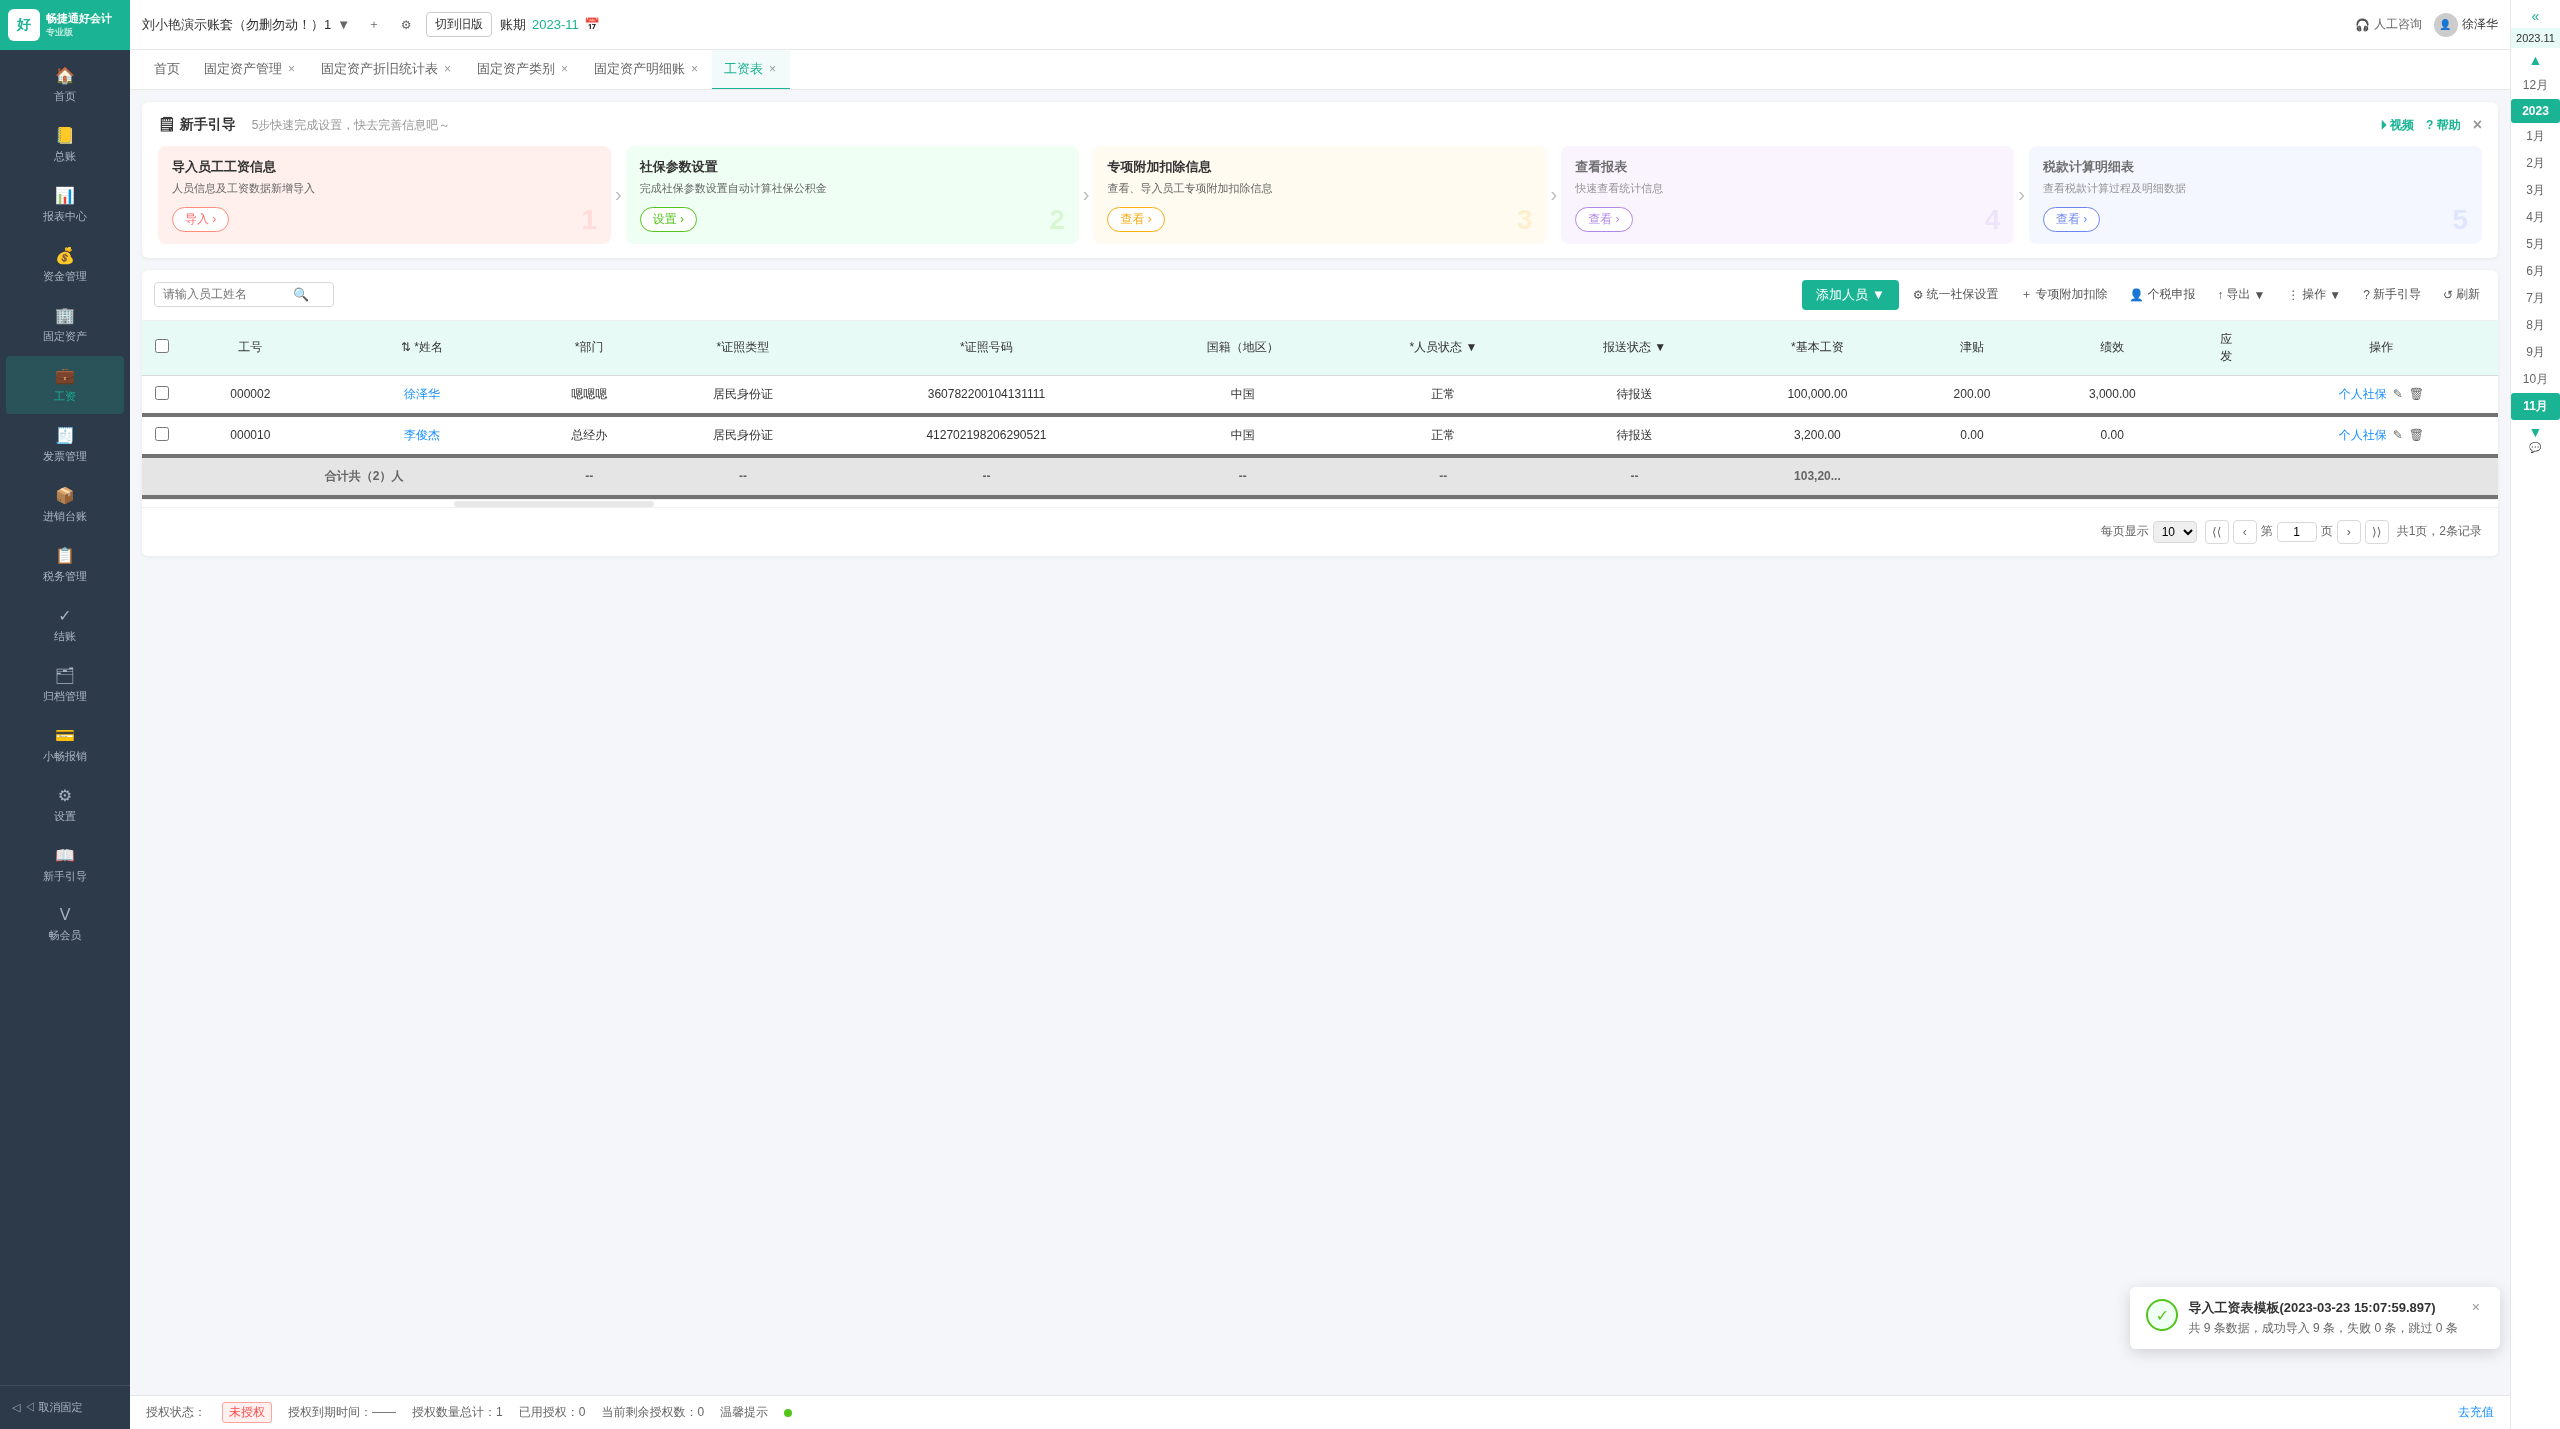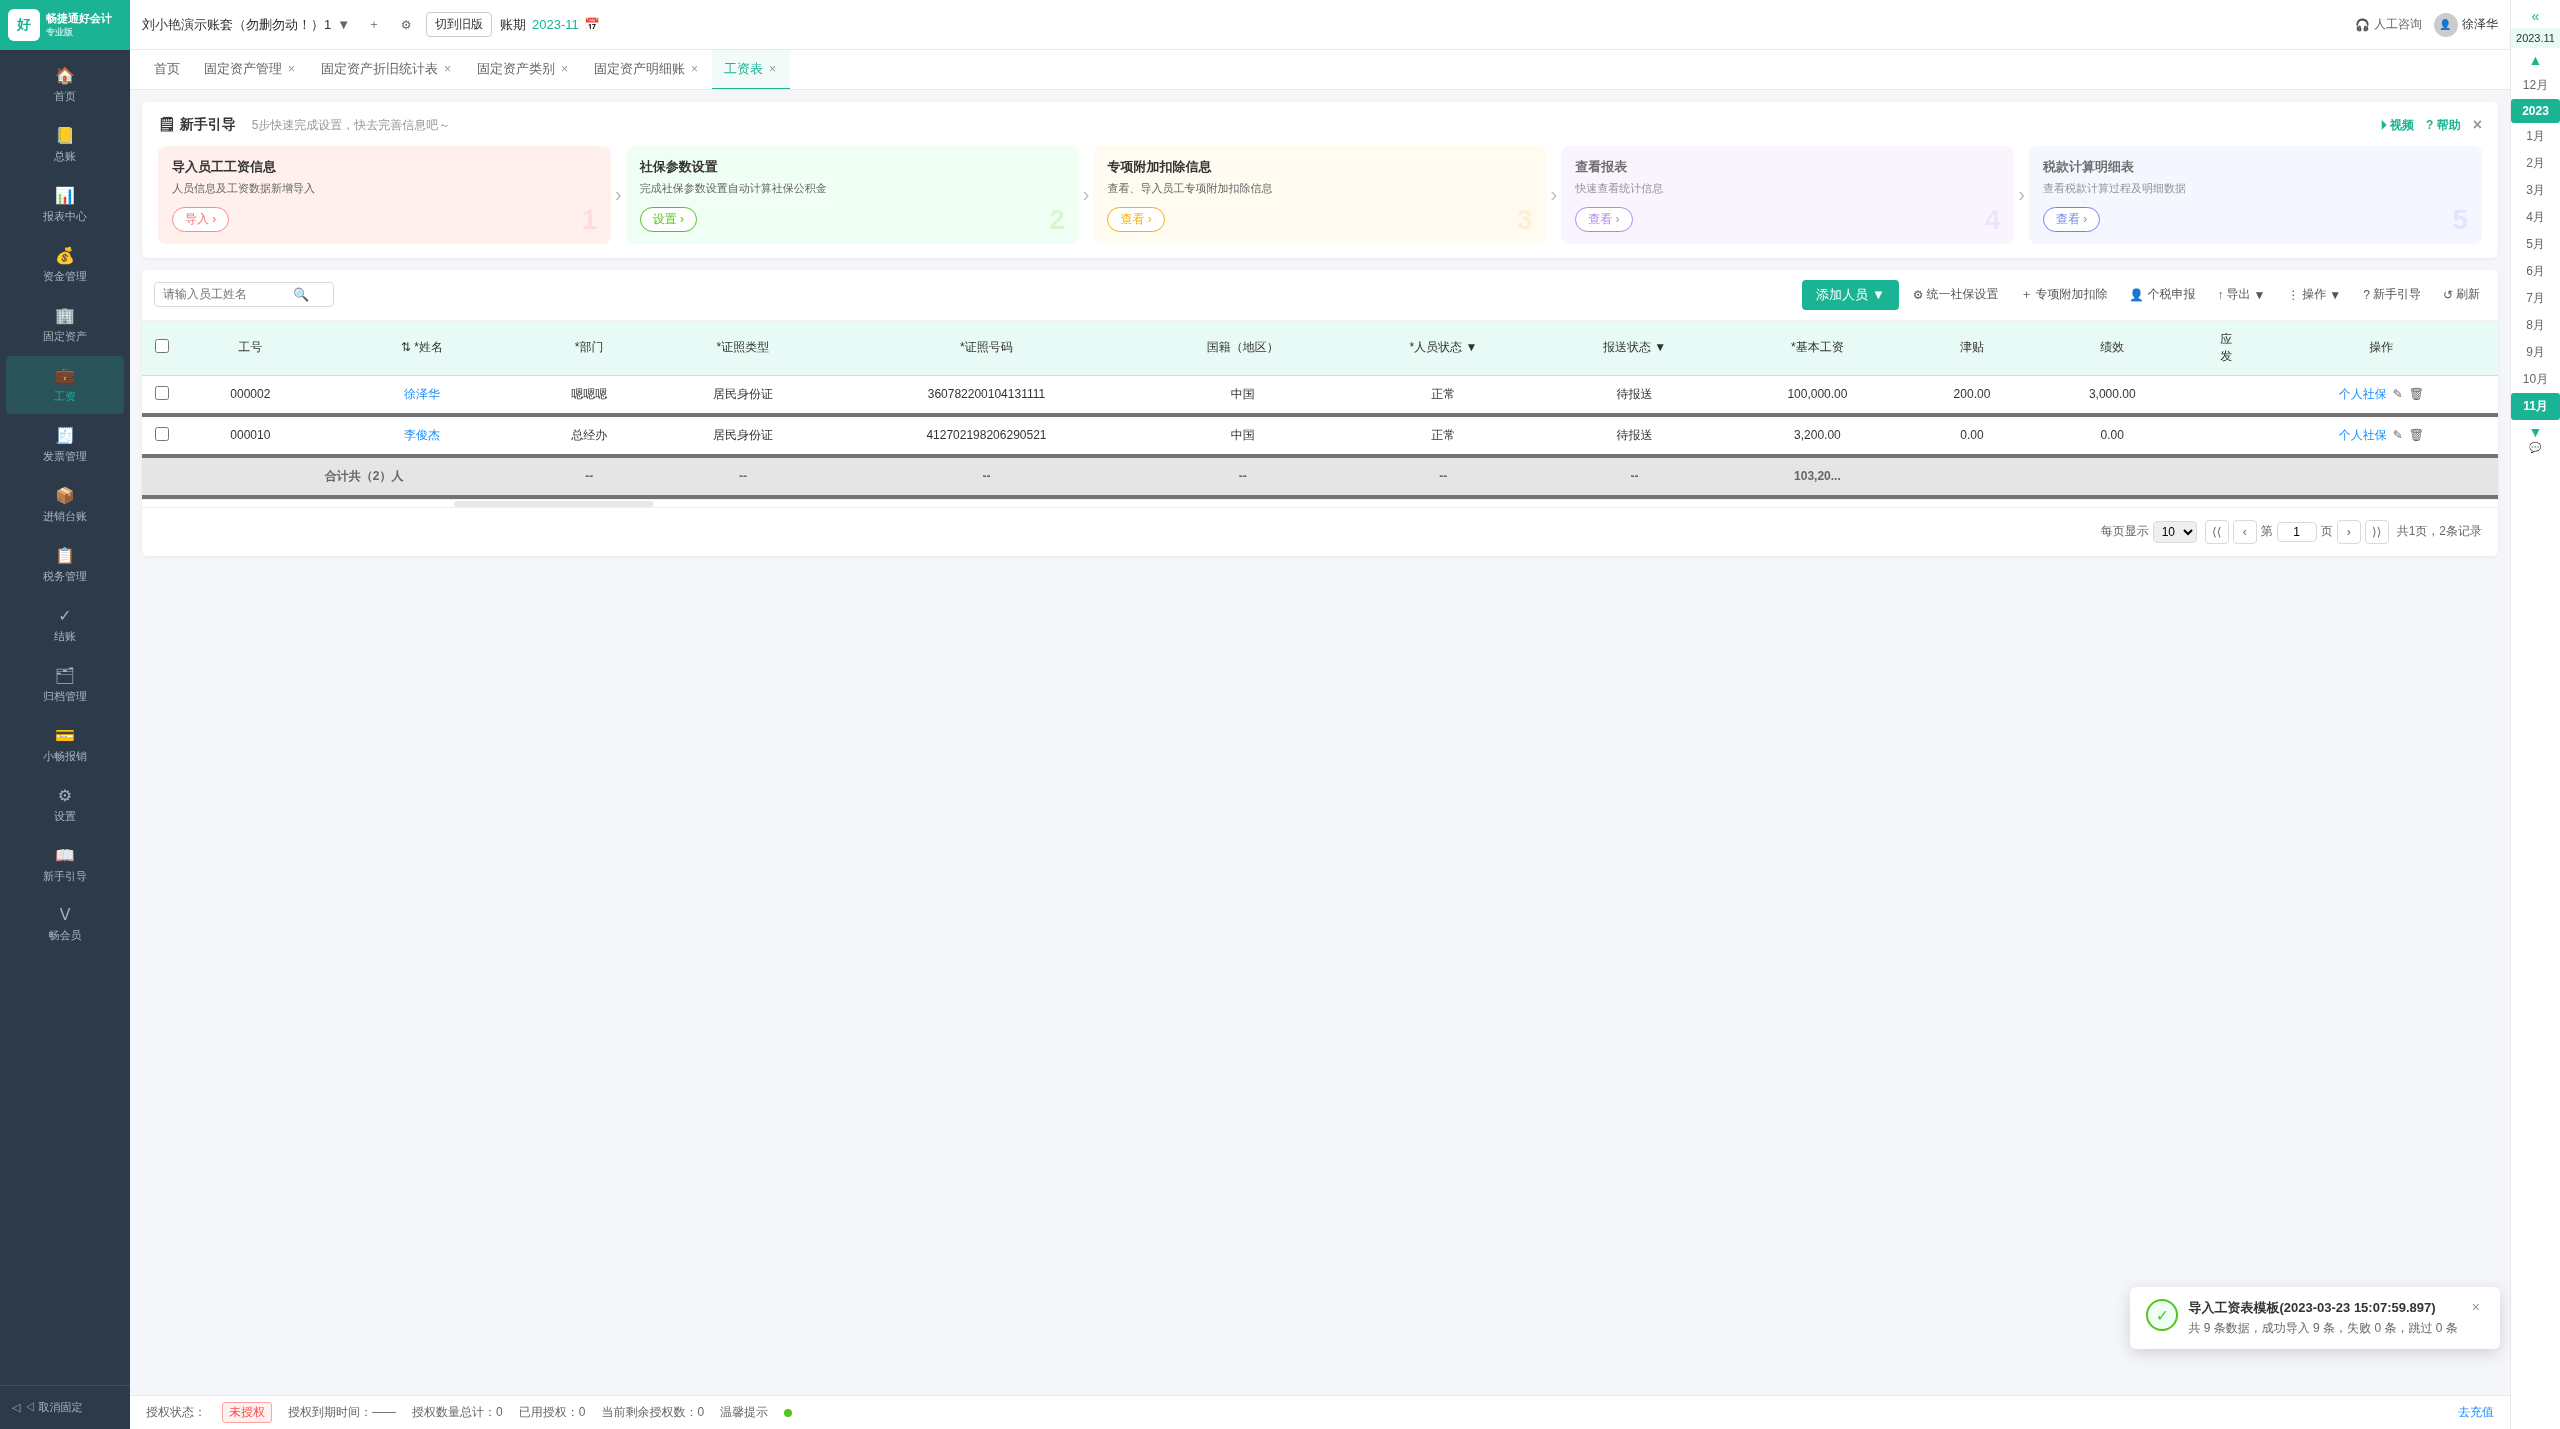--- a/index.html
+++ b/index.html
@@ -777,21 +777,21 @@
         <span>共1页，2条记录</span>
       </div>
     </div>
 
   </div>
 
   <div class="status-bar">
     <span>授权状态：</span>
     <span class="status-unauthorized">未授权</span>
     <span>授权到期时间：——</span>
-    <span>授权数量总计：0</span>
+    <span>授权数量总计：1</span>
     <span>已用授权：0</span>
     <span>当前剩余授权数：0</span>
     <span>温馨提示</span>
     <span class="status-dot"></span>
     <span class="status-link" style="margin-left:auto;">去充值</span>
   </div>
 
 </div>
 
 <div class="right-panel">

